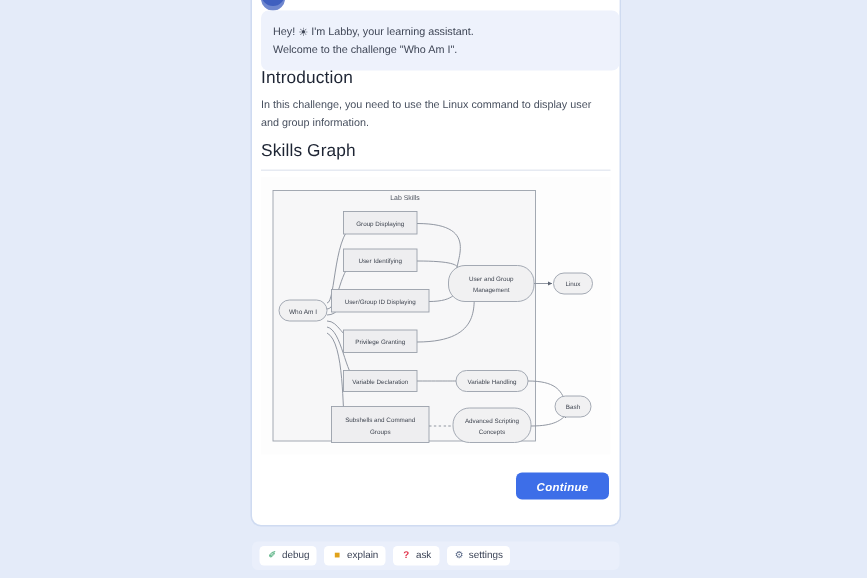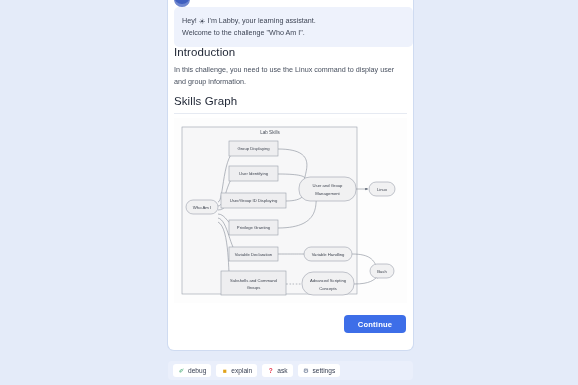--- a/index.html
+++ b/index.html
@@ -123,20 +123,21 @@
     background: #3d6ee8;
     color: #ffffff;
     border: none;
     border-radius: 4px;
     font-family: "Liberation Sans", sans-serif;
     font-size: 7.6px;
     font-weight: bold;
     letter-spacing: 0.2px;
     cursor: pointer;
     padding: 0;
+    font-style: italic;
   }
 
   
   .toolbar {
     position: absolute;
     left: 168px;
     top: 361px;
     width: 245px;
     height: 19px;
     background: #eaeffb;

